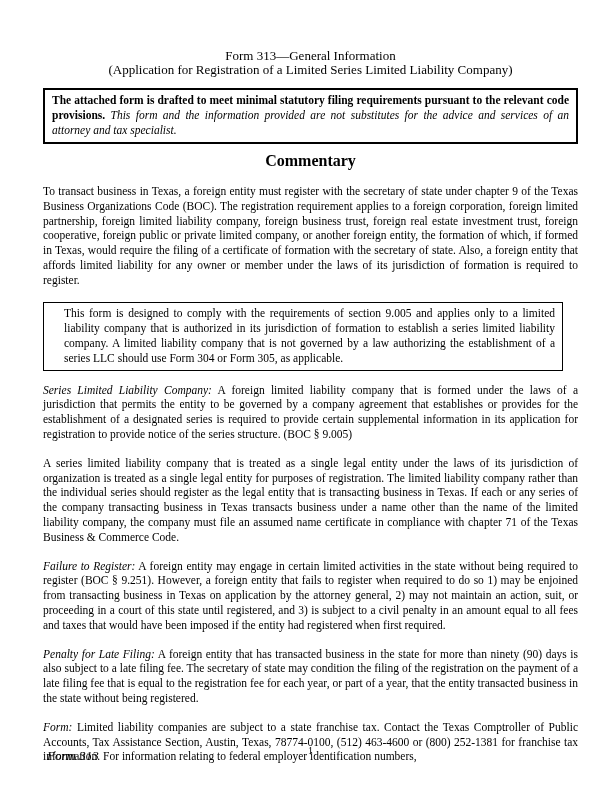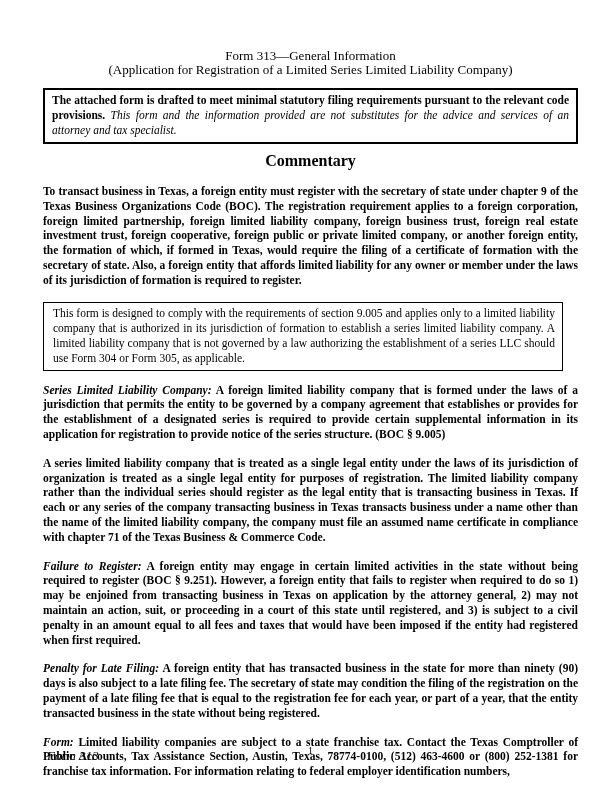--- a/index.html
+++ b/index.html
@@ -39,25 +39,24 @@
     font-size: 16px;
     font-weight: bold;
     text-align: center;
     margin: 0 0 14px 0;
   }
   .body-para {
     font-size: 11.5px;
     line-height: 14.8px;
     text-align: justify;
     margin: 0 0 14px 0;
-    font-weight: bold;
   }
   .compliance-box {
     border: 1.5px solid #000000;
-    padding: 3px 7px 4px 9px;
+    padding: 3px 7px 4px 20px;
     font-size: 11.5px;
     line-height: 15px;
     text-align: justify;
     margin: 0 15px 12px 0;
   }
   .lead-in { font-style: italic; }
   .page-footer {
     position: absolute;
     left: 43px;
     right: 34px;

